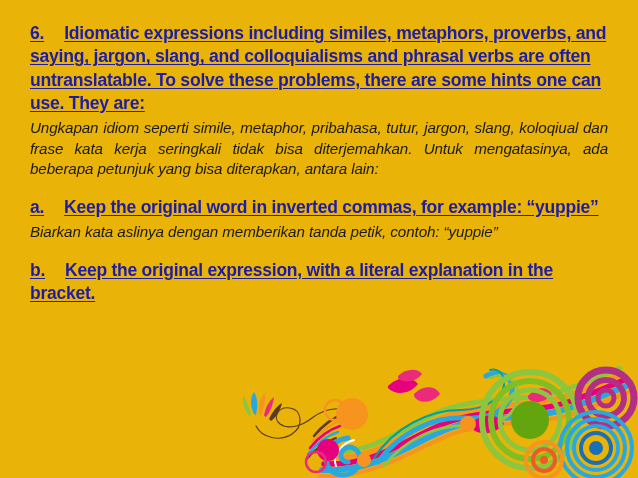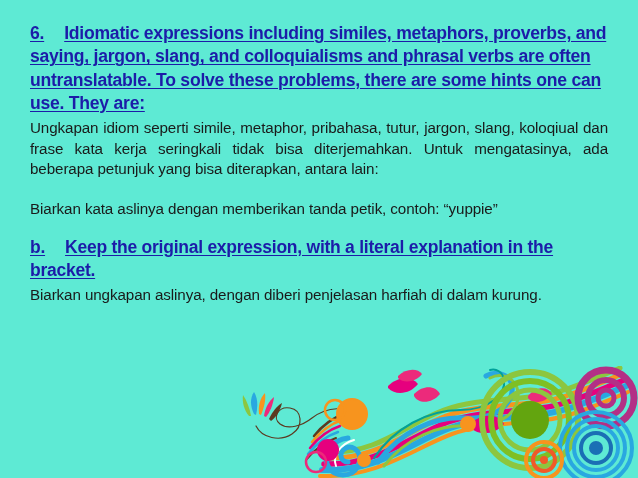--- a/index.html
+++ b/index.html
@@ -15,21 +15,21 @@
     font-family: "Liberation Sans", sans-serif;
     position: relative;
   }
 
   #slide {
     position: absolute;
     left: 0;
     top: 0;
     width: 638px;
     height: 478px;
-    background: #5eead4;
+    background: #eab308;
     overflow: hidden;
   }
 
   
   #content {
     position: absolute;
     left: 30px;
     top: 22px;
     width: 578px;
   }
@@ -48,20 +48,21 @@
   }
 
   .heading-main {
     font-size: 17.6px;
     line-height: 23.3px;
   }
 
   .body-italic {
     color: #1a1a1a;
     font-family: "Liberation Sans", sans-serif;
+    font-style: italic;
     font-size: 15.2px;
     line-height: 20.6px;
     letter-spacing: -0.1px;
     margin: 0;
     text-align: justify;
     text-justify: inter-word;
   }
 
   .body-italic.nojust {
     text-align: left;
@@ -91,32 +92,32 @@
   <div id="content">
 
     <p class="heading heading-main"><span>6.</span><span class="tabsp"></span><span>Idiomatic expressions including similes, metaphors, proverbs, and saying, jargon, slang, and colloquialisms and phrasal verbs are often untranslatable. To solve these problems, there are some hints one can use. They are:</span></p>
 
     <div class="gap-sm"></div>
 
     <p class="body-italic">Ungkapan idiom seperti simile, metaphor, pribahasa, tutur, jargon, slang, koloqiual dan frase kata kerja seringkali tidak bisa diterjemahkan. Untuk mengatasinya, ada beberapa petunjuk yang bisa diterapkan, antara lain:</p>
 
     <div class="gap-lg"></div>
 
+    <p class="heading"><span>a.</span><span class="tabsp"></span><span>Keep the original word in inverted commas, for example: “yuppie”</span></p>
 
     <div class="gap-sm"></div>
 
     <p class="body-italic nojust">Biarkan kata aslinya dengan memberikan tanda petik, contoh: “yuppie”</p>
 
     <div class="gap-lg"></div>
 
     <p class="heading"><span>b.</span><span class="tabsp"></span><span>Keep the original expression, with a literal explanation in the bracket.</span></p>
 
     <div class="gap-sm"></div>
 
-    <p class="body-italic nojust">Biarkan ungkapan aslinya, dengan diberi penjelasan harfiah di dalam kurung.</p>
 
     <div class="gap-lg"></div>
 
 
     <div class="gap-sm"></div>
 
 
   </div>
 
   <div id="artwork">

